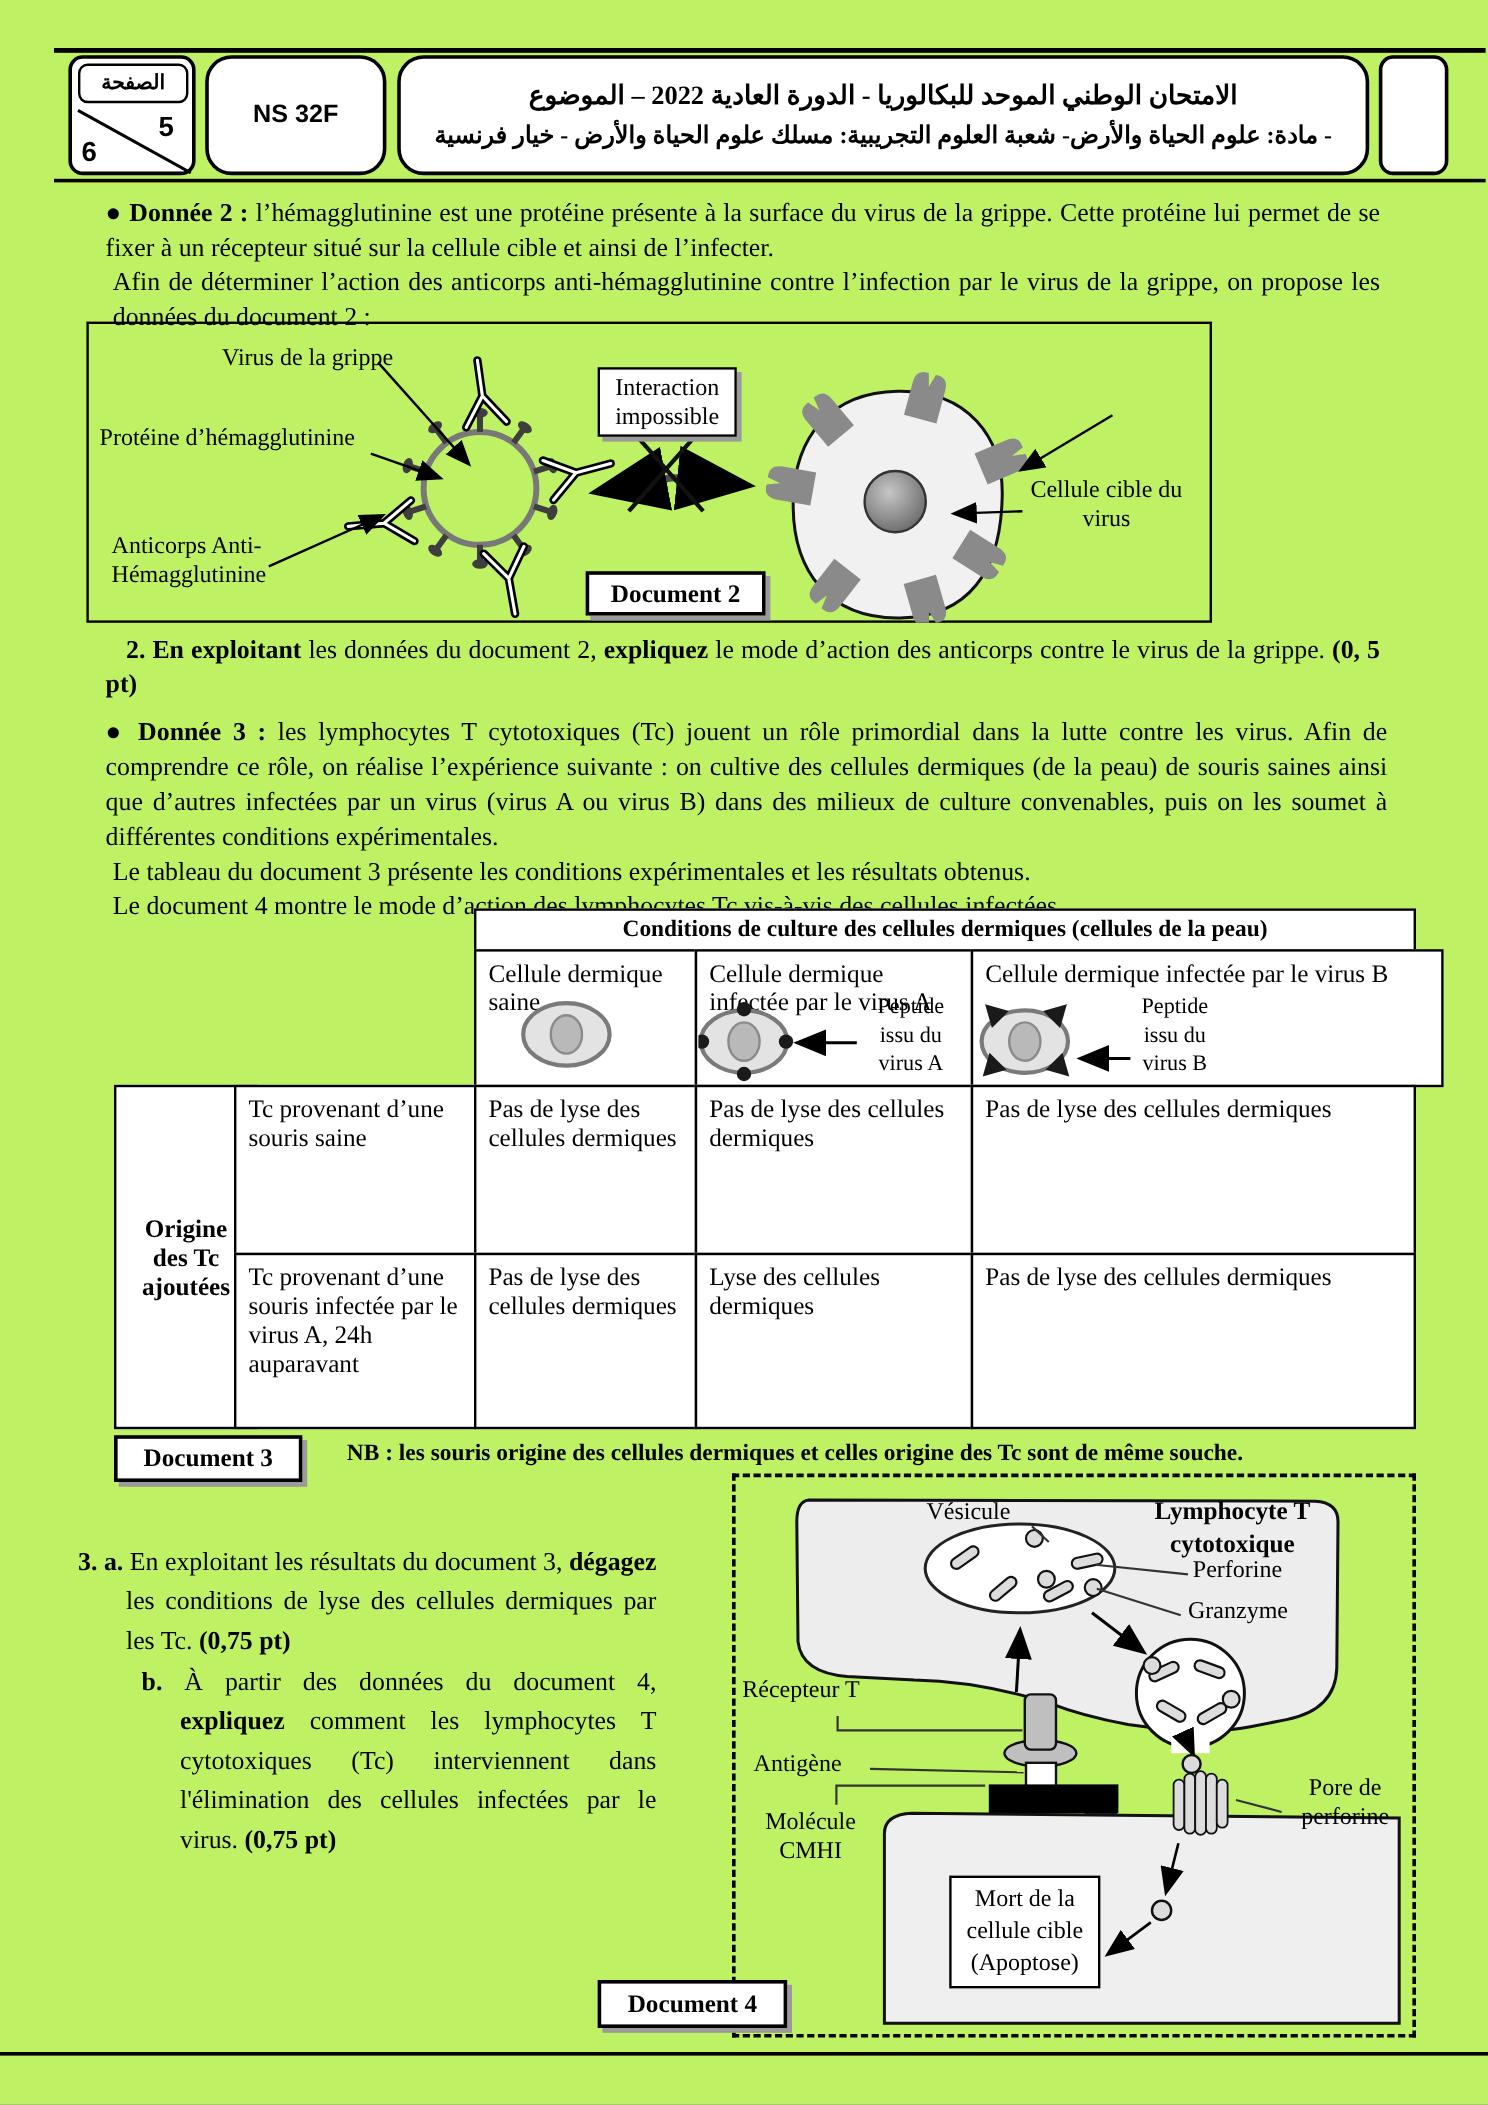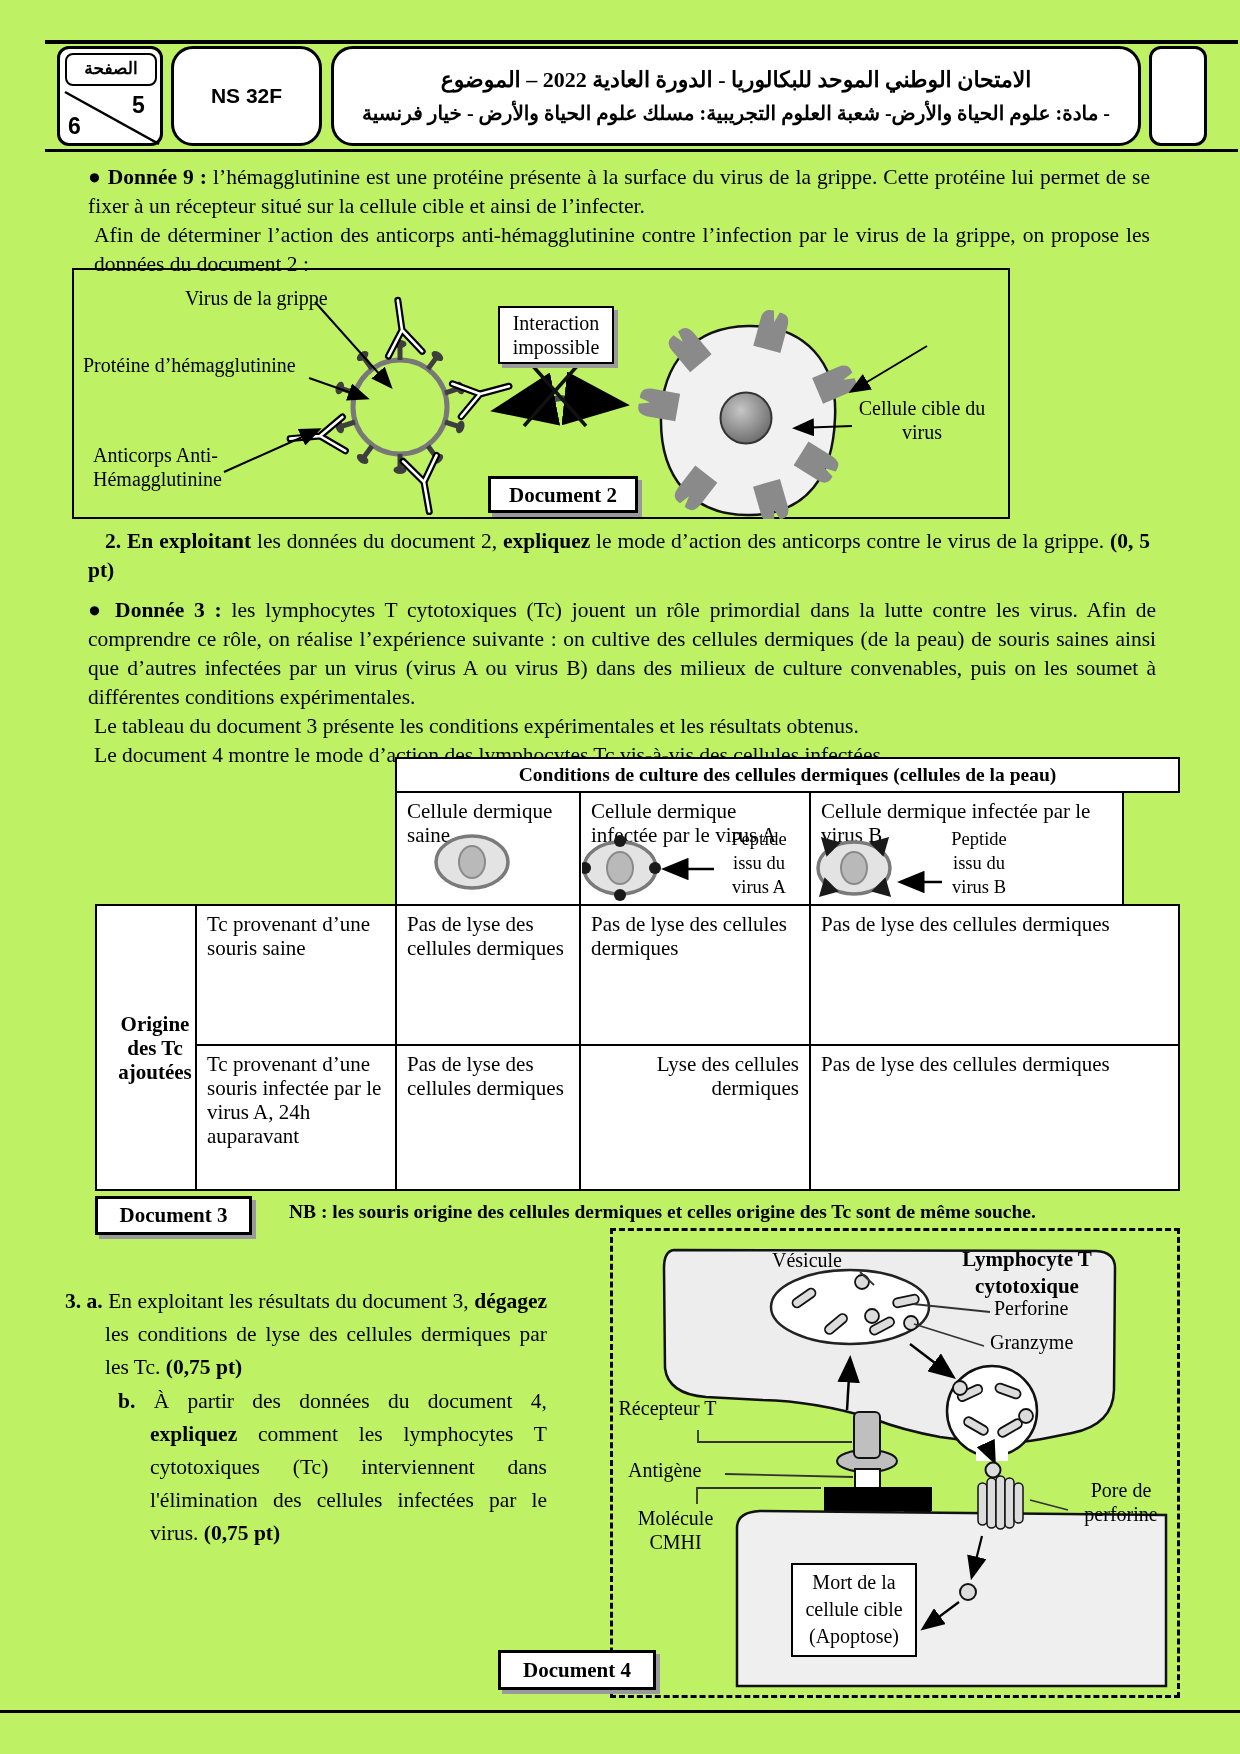--- a/index.html
+++ b/index.html
@@ -43,21 +43,21 @@
   <div class="abs hdrbox rtl" style="left:331px;top:46px;width:810px;height:100px;border-radius:22px;text-align:center;padding-top:14px;">
     <div class="b" style="font-size:22px;line-height:34px;">الامتحان الوطني الموحد للبكالوريا - الدورة العادية 2022 – الموضوع</div>
     <div class="b" style="font-size:20px;line-height:32px;">- مادة: علوم الحياة والأرض- شعبة العلوم التجريبية: مسلك علوم الحياة  والأرض - خيار فرنسية</div>
   </div>
 
   <div class="abs hdrbox" style="left:1149px;top:46px;width:58px;height:100px;border-radius:12px;"></div>
 
   <div class="abs thin" style="left:45px;top:149px;width:1193px;height:3px;"></div>
 
   <div class="abs body j" style="left:88px;top:163px;width:1062px;">
-    <span class="b">● Donnée 9 :</span><span> l’hémagglutinine est une protéine présente à la surface du virus de la grippe. Cette protéine lui permet de se fixer à un récepteur situé sur la cellule cible et ainsi de l’infecter.</span>
+    <span class="b">● Donnée 2 :</span><span> l’hémagglutinine est une protéine présente à la surface du virus de la grippe. Cette protéine lui permet de se fixer à un récepteur situé sur la cellule cible et ainsi de l’infecter.</span>
   </div>
   <div class="abs body j" style="left:94px;top:221px;width:1056px;">
     <span>Afin de déterminer l’action des anticorps anti-hémagglutinine contre l’infection par le virus de la grippe, on propose les données du document 2 :</span>
   </div>
 
   <div class="abs" style="left:72px;top:268px;width:938px;height:251px;border:2.5px solid #000;box-sizing:border-box;"></div>
 
   <svg class="abs" style="left:72px;top:268px;" width="938" height="251" viewBox="0 0 938 251">
     <defs>
       <marker id="ah2" markerWidth="11" markerHeight="9" refX="9" refY="4.5" orient="auto">
@@ -145,21 +145,21 @@
   <div class="abs body" style="left:94px;top:741px;width:1060px;">Le document 4 montre le mode d’action des lymphocytes Tc vis-à-vis des cellules infectées.</div>
 
   <div class="abs cell b" style="left:395px;top:757px;width:785px;height:36px;text-align:center;padding:4px 0;font-size:19.5px;">Conditions de culture des cellules dermiques (cellules de la peau)</div>
 
   <div class="abs cell" style="left:395px;top:791px;width:186px;height:115px;">
     <span>Cellule dermique saine</span>
   </div>
   <div class="abs cell" style="left:579px;top:791px;width:232px;height:115px;">
     <span>Cellule dermique infectée par le virus A</span>
   </div>
-  <div class="abs cell" style="left:809px;top:791px;width:315px;height:115px;">
+  <div class="abs cell" style="left:809px;top:791px;width:394px;height:115px;">
     <span>Cellule dermique infectée par le virus B</span>
   </div>
 
   <svg class="abs" style="left:425px;top:832px;" width="95" height="62" viewBox="0 0 95 62">
     <ellipse cx="47" cy="30" rx="36" ry="26" fill="#e3e3e3" stroke="#7a7a7a" stroke-width="3.5"></ellipse>
     <ellipse cx="47" cy="30" rx="13" ry="16" fill="#b9b9b9" stroke="#8a8a8a" stroke-width="2"></ellipse>
   </svg>
 
   <svg class="abs" style="left:582px;top:830px;" width="150" height="74" viewBox="0 0 150 74">
     <defs>
@@ -211,21 +211,21 @@
   <div class="abs cell" style="left:809px;top:904px;width:371px;height:142px;">
     <span>Pas de lyse des cellules dermiques</span>
   </div>
 
   <div class="abs cell" style="left:195px;top:1044px;width:202px;height:147px;">
     <span>Tc provenant d’une souris infectée par le virus A, 24h auparavant</span>
   </div>
   <div class="abs cell" style="left:395px;top:1044px;width:186px;height:147px;">
     <span>Pas de lyse des cellules dermiques</span>
   </div>
-  <div class="abs cell" style="left:579px;top:1044px;width:232px;height:147px;text-align:right;">
+  <div class="abs cell" style="left:579px;top:1044px;width:232px;height:147px;">
     <span>Lyse des cellules dermiques</span>
   </div>
   <div class="abs cell" style="left:809px;top:1044px;width:371px;height:147px;">
     <span>Pas de lyse des cellules dermiques</span>
   </div>
 
   <div class="abs capbox" style="left:95px;top:1196px;width:157px;height:39px;line-height:33px;">Document 3</div>
   <div class="abs b" style="left:289px;top:1201px;width:830px;font-size:19.5px;">NB : les souris origine des cellules dermiques et celles origine des Tc sont de même souche.</div>
 
   <div class="abs body j" style="left:65px;top:1285px;width:482px;padding-left:40px;text-indent:-40px;box-sizing:border-box;line-height:33px;">

